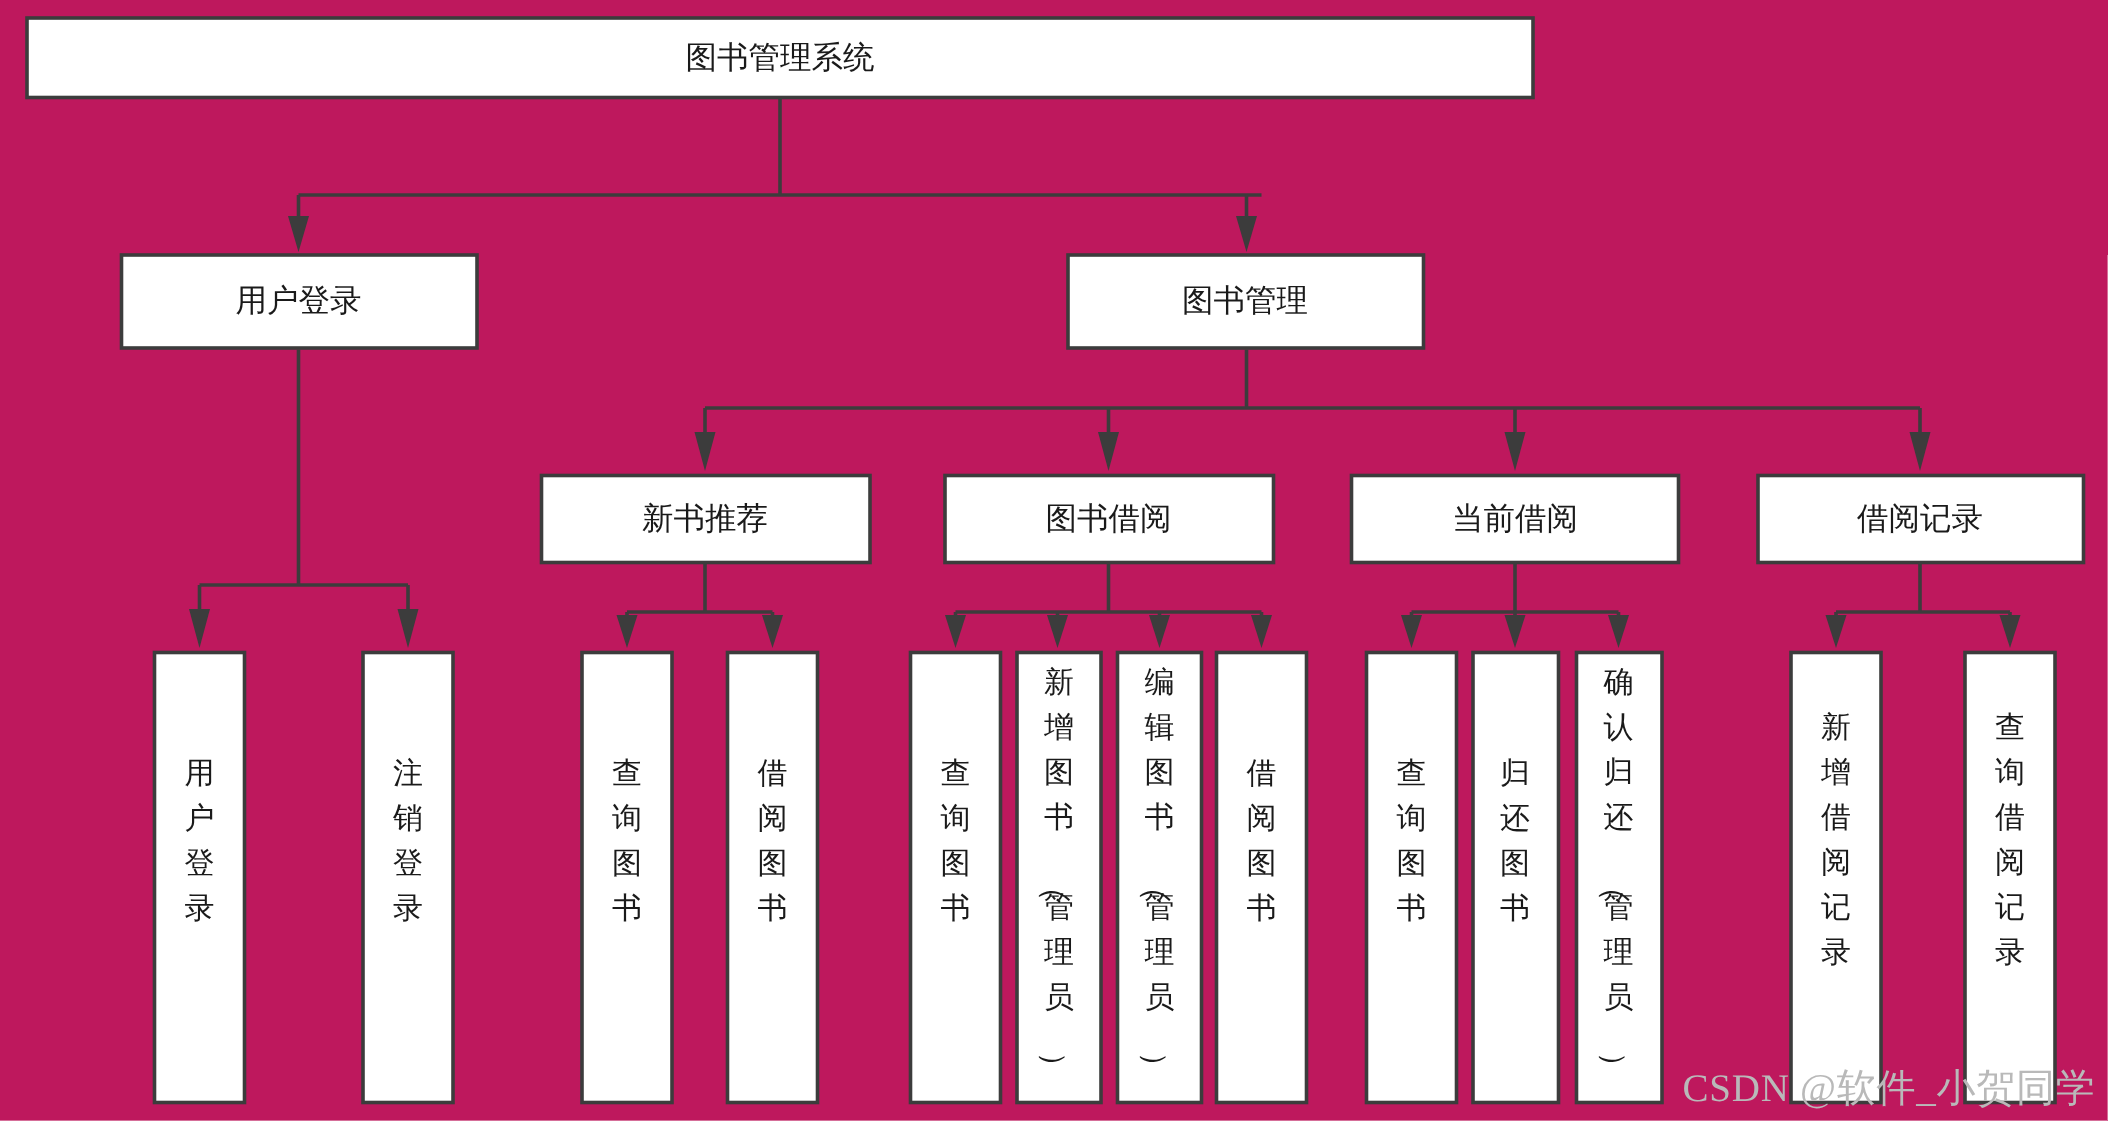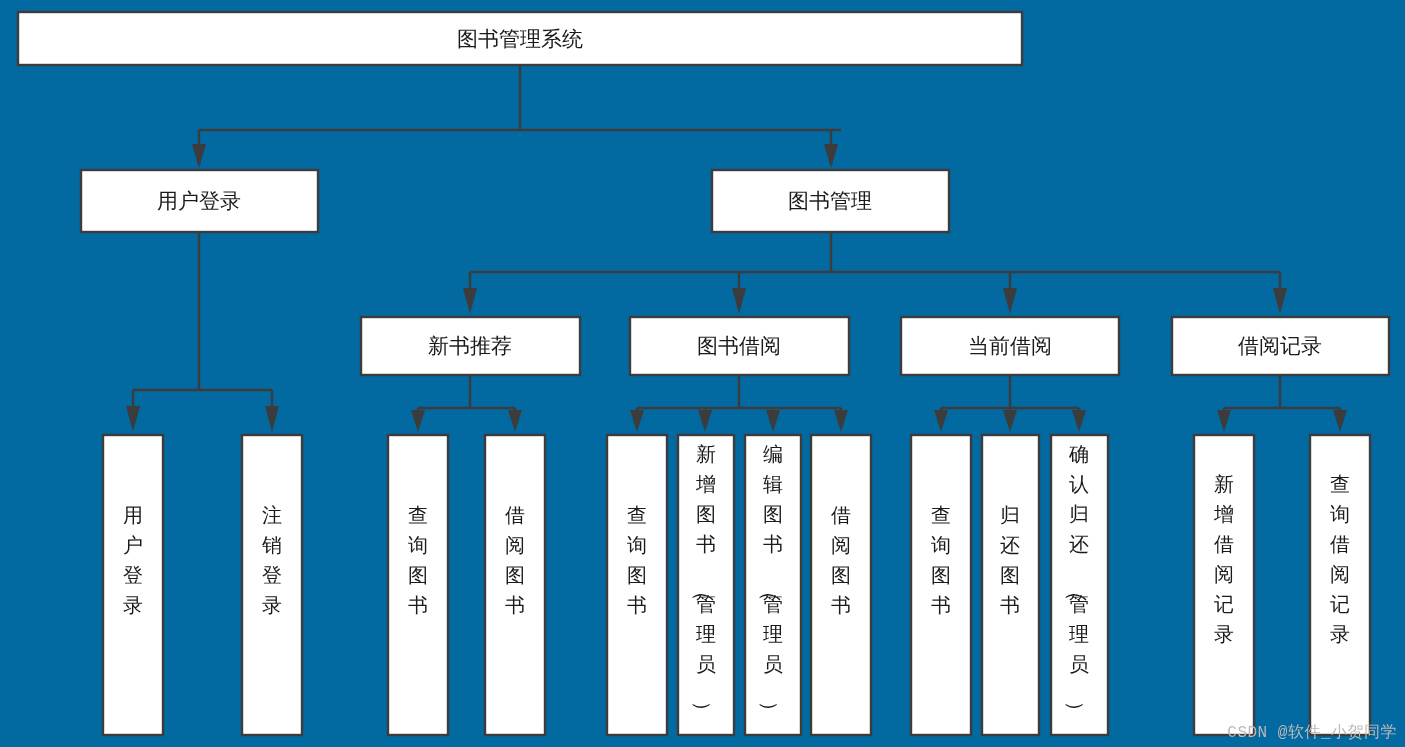--- a/index.html
+++ b/index.html
@@ -10,21 +10,21 @@
   body {
     width: 1405px;
     height: 747px;
     font-family: "Liberation Sans", "DejaVu Sans", sans-serif;
     overflow: hidden;
   }
   #diagram-root {
     position: relative;
     width: 1405px;
     height: 747px;
-    background: #0369a1;
+    background: #be185d;
   }
   svg#tree-svg {
     position: absolute;
     top: 0;
     left: 0;
     width: 1405px;
     height: 747px;
   }
   .node-box {
     fill: #ffffff;
@@ -51,22 +51,22 @@
   .node-label-v {
     font-family: "Liberation Sans", "DejaVu Sans", sans-serif;
     font-size: 20px;
     fill: #1a1a1a;
     text-anchor: middle;
   }
   .watermark-text {
     position: absolute;
     right: 8px;
     bottom: 4px;
-    font-family: Liberation Mono, monospace;
-    font-size: 16px;
+    font-family: Liberation Serif, serif;
+    font-size: 26px;
     color: #b9b9b9;
     white-space: nowrap;
     letter-spacing: 0.5px;
     user-select: none;
   }
 </style>
 </head>
 <body>
 
 <div id="diagram-root">

